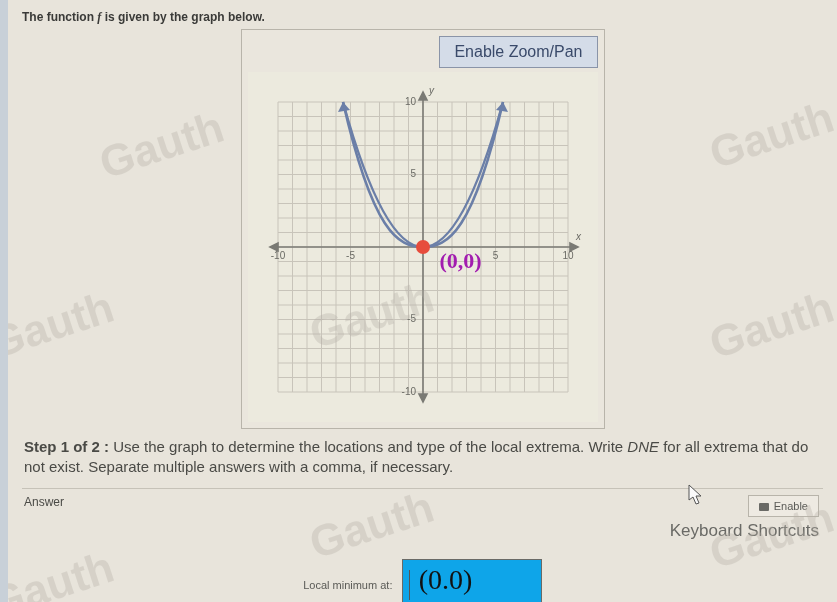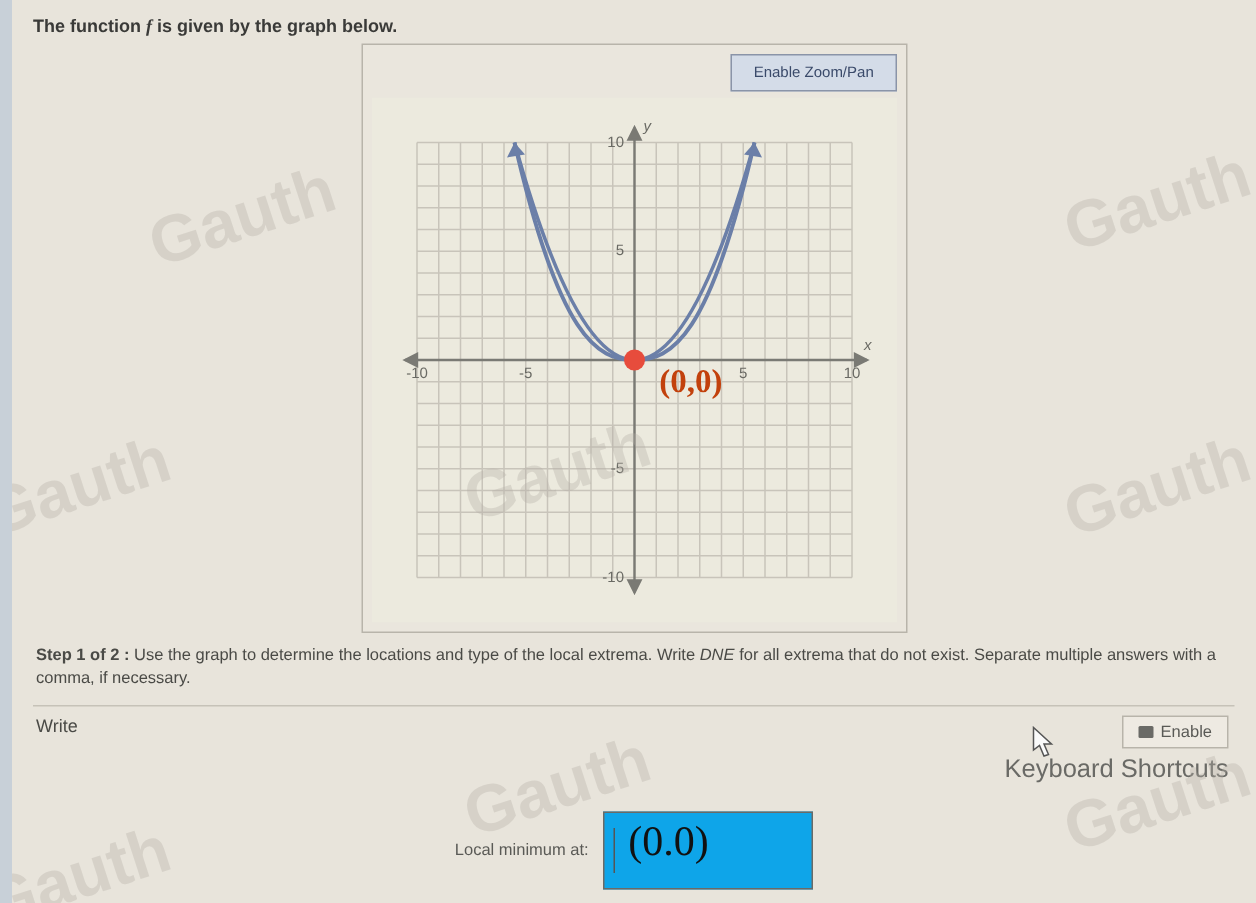--- a/index.html
+++ b/index.html
@@ -24,36 +24,36 @@
     background: #eae6dd;
     border: 1px solid #b8b4aa;
     padding: 6px;
   }
   .zoom-row { text-align: right; margin-bottom: 4px; }
   .zoom-btn {
     display: inline-block;
     background: #d4dce8;
     border: 1px solid #8a94a8;
     color: #3a4a6a;
-    font-size: 10px;
+    font-size: 16px;
     padding: 6px 14px;
     cursor: pointer;
   }
   .plot-wrap { position: relative; width: 350px; height: 350px; margin: 0 auto; }
   svg.plot { display: block; }
   .annot {
     position: absolute;
     font-family: 'Comic Sans MS', 'Segoe Script', cursive;
-    color: #c2410c;
+    color: #a21caf;
     font-size: 22px;
     font-weight: bold;
     pointer-events: none;
   }
   .step-text {
-    font-size: 11px;
+    font-size: 15px;
     color: #4a4a46;
     margin: 6px 2px 10px 2px;
     line-height: 1.35;
   }
   .step-text b { font-weight: bold; }
   .step-text .dne { font-style: italic; }
   .hr { border-top: 1px solid #c6c2b8; margin: 4px 0 0 0; }
   .answer-row {
     display: flex;
     align-items: flex-start;
@@ -227,21 +227,21 @@
     </div>
   </div>
 
   <div class="step-text">
     <b>Step 1 of 2 :</b><span> Use the graph to determine the locations and type of the local extrema. Write </span><span class="dne">DNE</span><span> for all extrema that do not exist. Separate multiple answers with a comma, if necessary.</span>
   </div>
 
   <div class="hr"></div>
 
   <div class="answer-row">
-    <div class="answer-label">Write</div>
+    <div class="answer-label">Answer</div>
     <div class="keypad-col">
       <span class="keypad-btn"><span class="kicon"></span><span>Enable</span></span>
       <div class="kb-short">Keyboard Shortcuts</div>
     </div>
   </div>
 
   <div class="input-row">
     <span class="input-label">Local minimum at:</span>
     <span class="input-box">
       <span class="cursor"></span>

